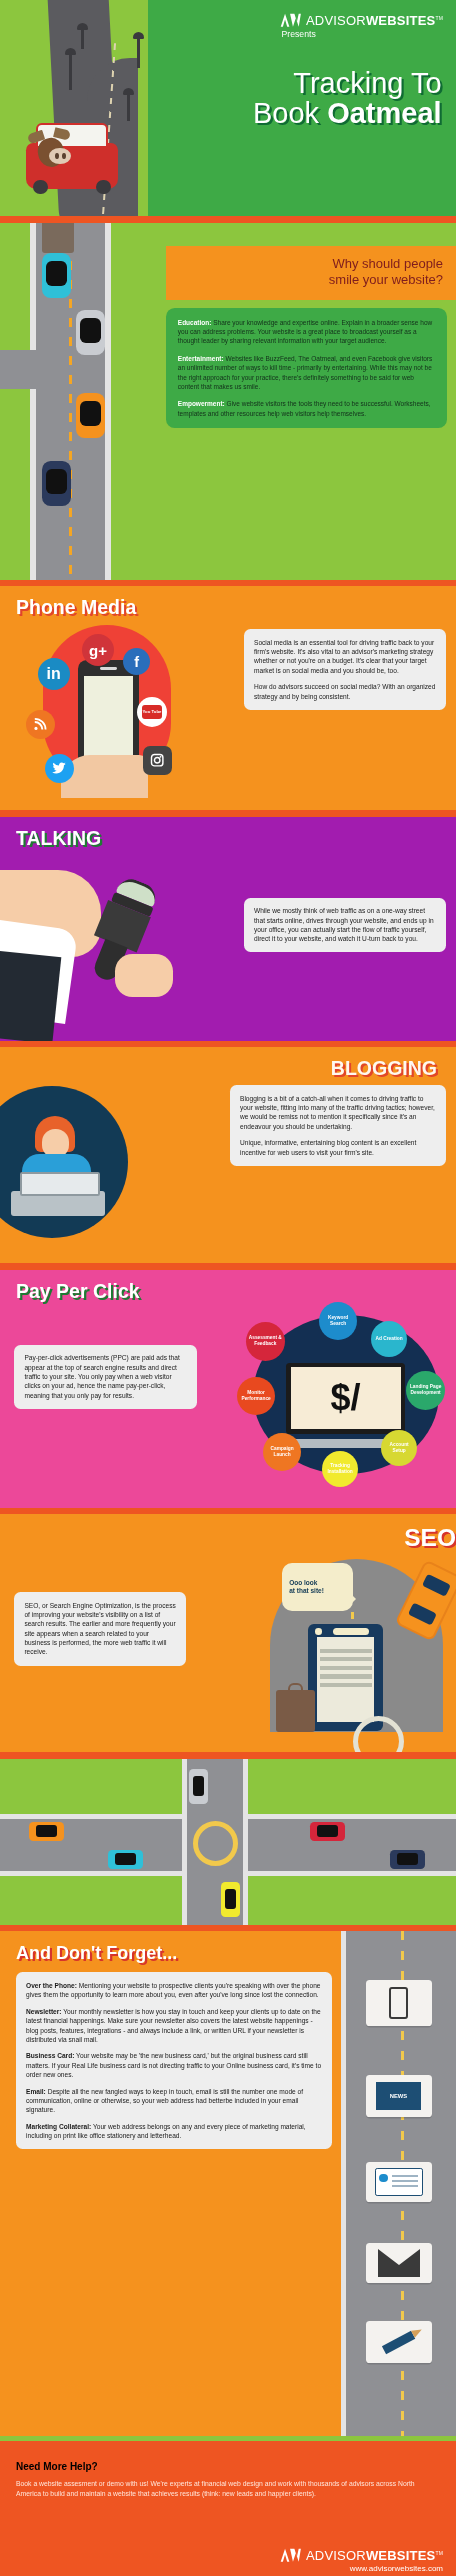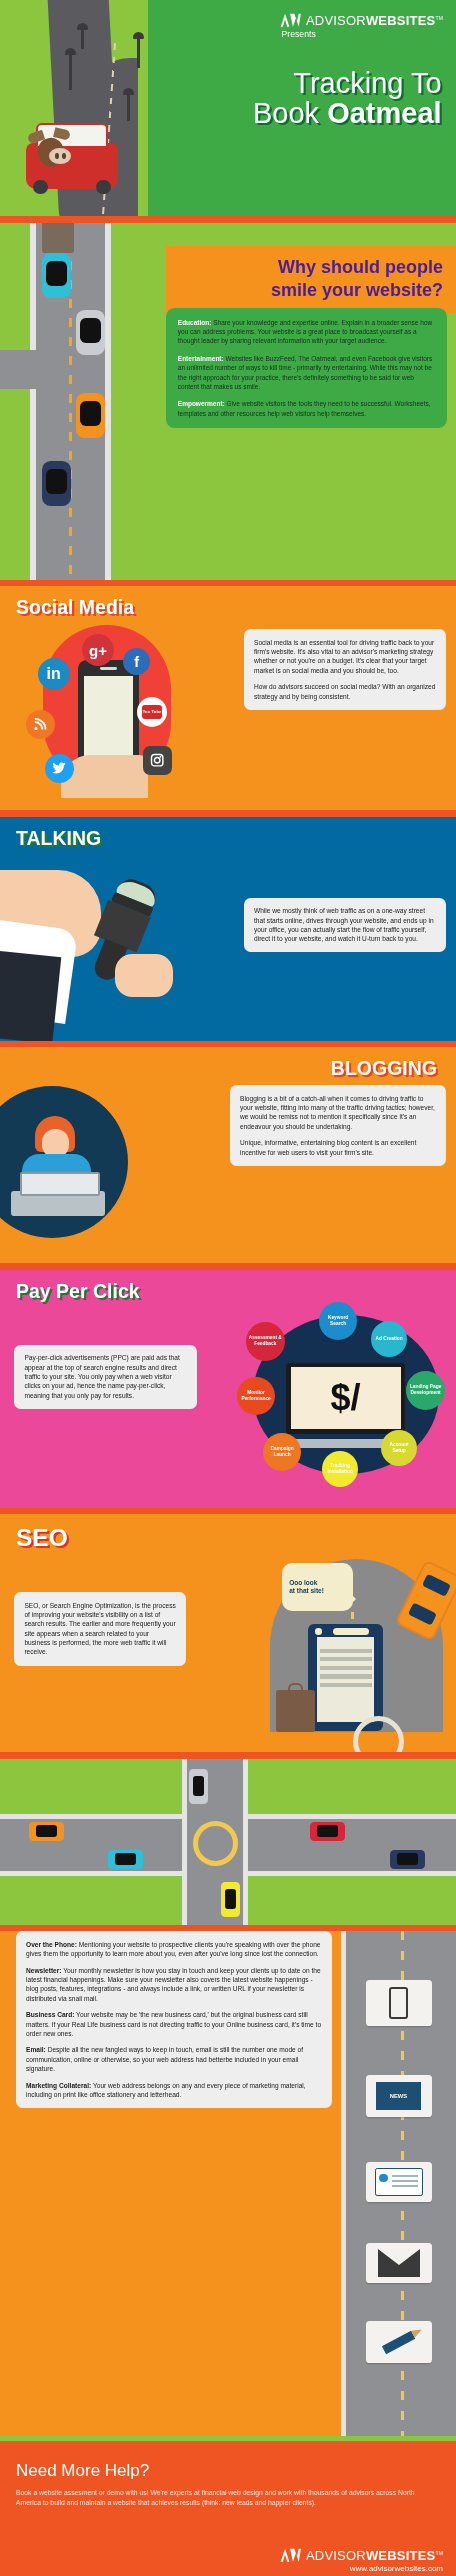--- a/index.html
+++ b/index.html
@@ -140,21 +140,21 @@
   .c-blue { background: #2fc0d8; left: 42px; top: 30px; }
   .c-navy { background: #2b3a5c; left: 42px; top: 238px; }
   .c-truck { background: #7a6a5c; left: 42px; top: -11.5px; width: 32px; height: 42px; border-radius: 2.9px; }
   .c-orange { background: #f5921e; left: 76px; top: 170px; }
   .c-grey { background: #c9ccd1; left: 76px; top: 87px; }
 
   .why-banner {
     position: absolute; right: 0; top: 23px; width: 290px; background: #f5921e;
     padding: 10px 13px 11.5px; text-align: right;
   }
-  .why-banner h2 { color: #4c1d95; font-size: 18px; font-weight: bold; line-height: 1.28; }
+  .why-banner h2 { color: #7f1d1d; font-size: 13px; font-weight: normal; line-height: 1.28; }
   .why-green {
     position: absolute; right: 8.7px; top: 85px; width: 281px;
     background: #3eaa46; border-radius: 8.7px; padding: 10px 11.5px;
     font-size: 6.5px; line-height: 1.45; color: #13311b;
   }
   .why-green p + p { margin-top: 8px; }
   .why-green b { color: #fff; }
 
   
   .social { position: relative; background: #f5921e; min-height: 224px; overflow: hidden; }
@@ -182,21 +182,21 @@
   .sm-rss  { left: 10px;  top: 92px; width: 29px; height: 29px; background: #ef7622; font-size: 13px; }
   .sm-yt   { left: 121px; top: 79px; width: 30px; height: 30px; background: #ffffff; }
   .sm-yt .ytbox { width: 20px; height: 14.4px; background: #d82b27; border-radius: 2.9px; color:#fff; font-size: 4.3px; display:flex; align-items:center; justify-content:center; font-weight:bold; }
   .sm-tw   { left: 29px;  top: 136px; width: 29px; height: 29px; background: #1da1f2; font-size: 12.3px; }
   .sm-ig   { left: 127px; top: 128px; width: 29px; height: 29px; background: #444; font-size: 12.3px; border-radius: 7.2px; }
   .hand { position: absolute; left: 45px; top: 137px; width: 87px; height: 43px; background: #f2c8a2; border-radius: 29px 8.7px 0 0; }
 
   .side-card { position: absolute; right: 10px; width: 202px; }
 
   
-  .talking { position: relative; background: #0369a1; min-height: 224px; overflow: hidden; }
+  .talking { position: relative; background: #a21caf; min-height: 224px; overflow: hidden; }
   .mic-arm { position: absolute; left: -7.2px; top: 53px; width: 108px; height: 87px; background: #f6cda8; border-radius: 0 43px 29px 0; }
   .mic-sleeve { position: absolute; left: -7.2px; top: 108px; width: 79px; height: 94px; background: #ffffff; border-radius: 0 19px 0 0; transform: rotate(8deg); }
   .mic-suit { position: absolute; left: -21.6px; top: 136px; width: 79px; height: 87px; background: #232a33; transform: rotate(6deg); }
   .mic {
     position: absolute; left: 101px; top: 62px; width: 48px; height: 87px; transform: rotate(22deg);
   }
   .mic .top { position: absolute; left: 4.3px; top: 0; width: 40px; height: 19px; background: #cfe0c8; border-radius: 20px 20px 4.3px 4.3px; border-top: 3.6px solid #2e2e2e;}
   .mic .ring { position: absolute; left: 2.9px; top: 19px; width: 42px; height: 10px; background: #2e2e2e; border-radius: 2.9px; }
   .mic .body { position: absolute; left: 0; top: 29px; width: 46px; height: 38px; background: #3a3a3a; }
   .mic .stem { position: absolute; left: 11.5px; top: 66px; width: 24.5px; height: 38px; background: #2e2e2e; border-radius: 0 0 11.5px 11.5px; }
@@ -296,21 +296,21 @@
   .ic-card .bc { width: 48px; height: 27.4px; background: #fff; border: 1.4px solid #1d4e74; border-radius: 2.2px; position: relative; }
   .ic-card .bc::before { content:""; position:absolute; left:3.6px; top:4.3px; width:8.7px; height:8.7px; background:#1d8ccc; border-radius:50%; }
   .ic-card .bc::after { content:""; position:absolute; left:16px; top:5.8px; right:3.6px; height:2.2px; background:#9fb4c4; box-shadow: 0 5px 0 #9fb4c4, 0 10px 0 #9fb4c4; }
   .ic-mail .env { width: 42px; height: 27.4px; background: #3a3a3a; position: relative; }
   .ic-mail .env::after { content:""; position:absolute; left:0; top:0; border-left:21px solid transparent; border-right:21px solid transparent; border-top:16px solid #f4f2ef; }
   .ic-pen .pn { width: 33px; height: 8.7px; background: #1d4e74; position: relative; transform: rotate(-28deg); }
   .ic-pen .pn::after { content:""; position:absolute; right:-10px; top:0; border-top:4.3px solid transparent; border-bottom:4.3px solid transparent; border-left:10px solid #d5a05a; }
 
   
   .help { background: #ee5522; padding: 13px 16px 16px; position: relative; min-height: 137px; }
-  .help h3 { color: #ffffff; font-size: 17px; font-weight: normal; margin-bottom: 7.2px; }
+  .help h3 { color: #000000; font-size: 10px; font-weight: bold; margin-bottom: 7.2px; }
   .help p { color: #ffe6db; font-size: 6.8px; line-height: 1.5; max-width: 411px; }
   .help-brand { position: absolute; right: 13px; bottom: 11.5px; text-align: right; }
   .help-brand .brand-row { justify-content: flex-end; }
   .help-url { color: #fff; font-size: 8px; margin-top: 1.4px; }
   .topbar-green { height: 5px; background: #8cc63e; }
 </style>
 </head>
 <body>
 
 <div class="page">
@@ -382,21 +382,21 @@
 
     <div class="why-green">
       <p><b>Education:</b><span> Share your knowledge and expertise online. Explain in a broader sense how you can address problems. Your website is a great place to broadcast yourself as a thought leader by sharing relevant information with your target audience.</span></p>
       <p><b>Entertainment:</b><span> Websites like BuzzFeed, The Oatmeal, and even Facebook give visitors an unlimited number of ways to kill time - primarily by entertaining. While this may not be the right approach for your practice, there's definitely something to be said for web content that makes us smile.</span></p>
       <p><b>Empowerment:</b><span> Give website visitors the tools they need to be successful. Worksheets, templates and other resources help web visitors help themselves.</span></p>
     </div>
   </section>
   <div class="divider-orange"></div>
 
   <section class="social">
-    <div class="sec-title t-white-redshadow">Social Media</div>
+    <div class="sec-title t-white-redshadow">Phone Media</div>
 
     <div class="phone-cluster">
       <div class="red-blob"></div>
       <div class="phone-body">
         <div class="phone-speaker"></div>
         <div class="phone-screen"></div>
       </div>
       <div class="hand"></div>
       <div class="sm-icon sm-in">in</div>
       <div class="sm-icon sm-gplus">g+</div>
@@ -488,21 +488,21 @@
       <div class="bubble b-account">Account Setup</div>
       <div class="bubble b-tracking">Tracking Installation</div>
       <div class="bubble b-campaign">Campaign Launch</div>
       <div class="bubble b-monitor">Monitor Performance</div>
       <div class="bubble b-assess">Assessment &amp; Feedback</div>
     </div>
   </section>
   <div class="divider-orange"></div>
 
   <section class="seo">
-    <div class="sec-title t-white-redshadow2" style="font-size:24.5px;">SEO</div>
+    <div class="sec-title t-white-redshadow2" style="font-size:24.5px;text-align:right;">SEO</div>
 
     <div class="card" style="position:absolute; left:14.4px; top:78px; width:172px;">
       <p>SEO, or Search Engine Optimization, is the process of improving your website's visibility on a list of search results. The earlier and more frequently your site appears when a search related to your business is performed, the more web traffic it will receive.</p>
     </div>
 
     <div class="seo-scene">
       <div class="seo-grey"></div>
       <div class="seo-bubble">
         <span><span>Ooo look</span><br><span>at that site!</span></span>
       </div>
@@ -570,20 +570,21 @@
     <div class="icon-card ic-card">
         <span class="bc"></span>
       </div>
     <div class="icon-card ic-mail">
         <span class="env"></span>
       </div>
     <div class="icon-card ic-pen">
         <span class="pn"></span>
       </div>
 
+    <div class="forget-title">And Don't Forget...</div>
 
     <div class="card forget-card">
       <p><b>Over the Phone:</b><span> Mentioning your website to prospective clients you're speaking with over the phone gives them the opportunity to learn more about you, even after you've long since lost the connection.</span></p>
       <p><b>Newsletter:</b><span> Your monthly newsletter is how you stay in touch and keep your clients up to date on the latest financial happenings. Make sure your newsletter also covers the latest website happenings - blog posts, features, integrations - and always include a link, or written URL if your newsletter is distributed via snail mail.</span></p>
       <p><b>Business Card:</b><span> Your website may be 'the new business card,' but the original business card still matters. If your Real Life business card is not directing traffic to your Online business card, it's time to order new ones.</span></p>
       <p><b>Email:</b><span> Despite all the new fangled ways to keep in touch, email is still the number one mode of communication, online or otherwise, so your web address had betterbe included in your email signature.</span></p>
       <p><b>Marketing Collateral:</b><span> Your web address belongs on any and every piece of marketing material, including on print like office stationery and letterhead.</span></p>
     </div>
   </section>
   <div class="topbar-green"></div>

